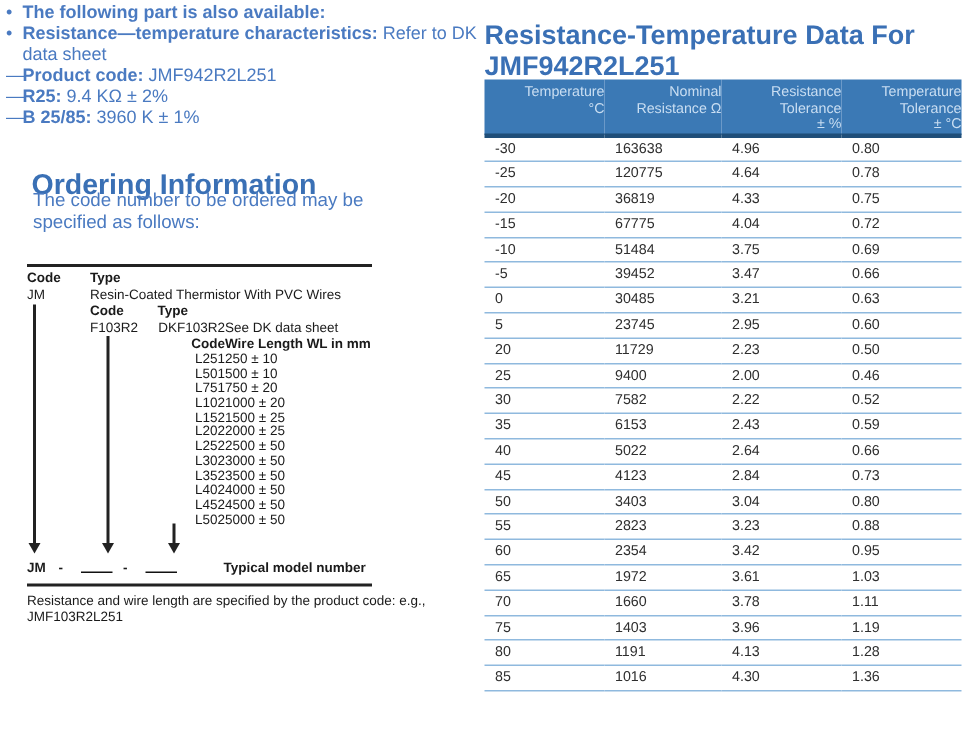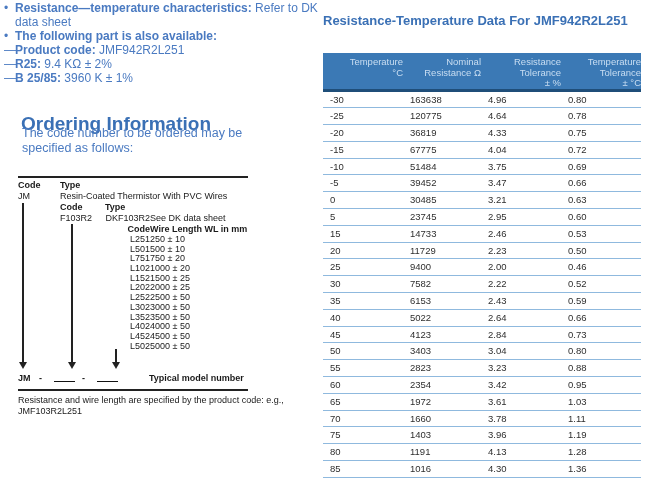--- a/index.html
+++ b/index.html
@@ -65,21 +65,21 @@
   .m-b2 { left:79px; }
   .m-label { left:131px; }
   .bottomrule { position:absolute; top:213px; width:230px; border-top:2px solid #222; }
   .footnote {
     position:absolute; left:18px; top:395px; width:310px;
     font-size:9px; line-height:11px; color:var(--text-dark);
   }
   
   .rt-title {
     position:absolute; left:323px; top:13px;
-    font-size:13px; font-weight:bold; color:var(--heading-blue);
+    font-size:18px; font-weight:bold; color:var(--heading-blue);
   }
   table.rt {
     position:absolute; left:323px; top:53px; width:318px;
     border-collapse:collapse; font-size:9.5px; table-layout:fixed;
   }
   table.rt th {
     background:var(--header-bg); color:var(--header-text);
     font-weight:normal; text-align:right; vertical-align:top;
     white-space:pre-line; line-height:10.5px;
     padding:4px 0 0 7px; height:37px;
@@ -88,24 +88,24 @@
   table.rt td {
     color:#2e2e2e; padding:0 0 0 7px; height:15.8px; line-height:15.8px;
     border-bottom:1px solid var(--row-divider);
   }
 </style>
 </head>
 <body>
 
 <div class="bullets">
   <div class="bullet">
+    <span class="marker">•</span><span class="b">The following part is also available:</span><span></span>
+  </div>
+  <div class="bullet">
     <span class="marker">•</span><span class="b">Resistance—temperature characteristics:</span><span> Refer to DK data sheet</span>
-  </div>
-  <div class="bullet">
-    <span class="marker">•</span><span class="b">The following part is also available:</span><span></span>
   </div>
   <div class="bullet">
     <span class="marker">—</span><span class="b">Product code:</span><span> JMF942R2L251</span>
   </div>
   <div class="bullet">
     <span class="marker">—</span><span class="b">R25:</span><span> 9.4 KΩ ± 2%</span>
   </div>
   <div class="bullet">
     <span class="marker">—</span><span class="b">B 25/85:</span><span> 3960 K ± 1%</span>
   </div>
@@ -237,26 +237,20 @@
         <td>3.21</td>
         <td>0.63</td>
       </tr>
       <tr>
         <td>5</td>
         <td>23745</td>
         <td>2.95</td>
         <td>0.60</td>
       </tr>
       <tr>
-        <td>15</td>
-        <td>14733</td>
-        <td>2.46</td>
-        <td>0.53</td>
-      </tr>
-      <tr>
         <td>20</td>
         <td>11729</td>
         <td>2.23</td>
         <td>0.50</td>
       </tr>
       <tr>
         <td>25</td>
         <td>9400</td>
         <td>2.00</td>
         <td>0.46</td>

